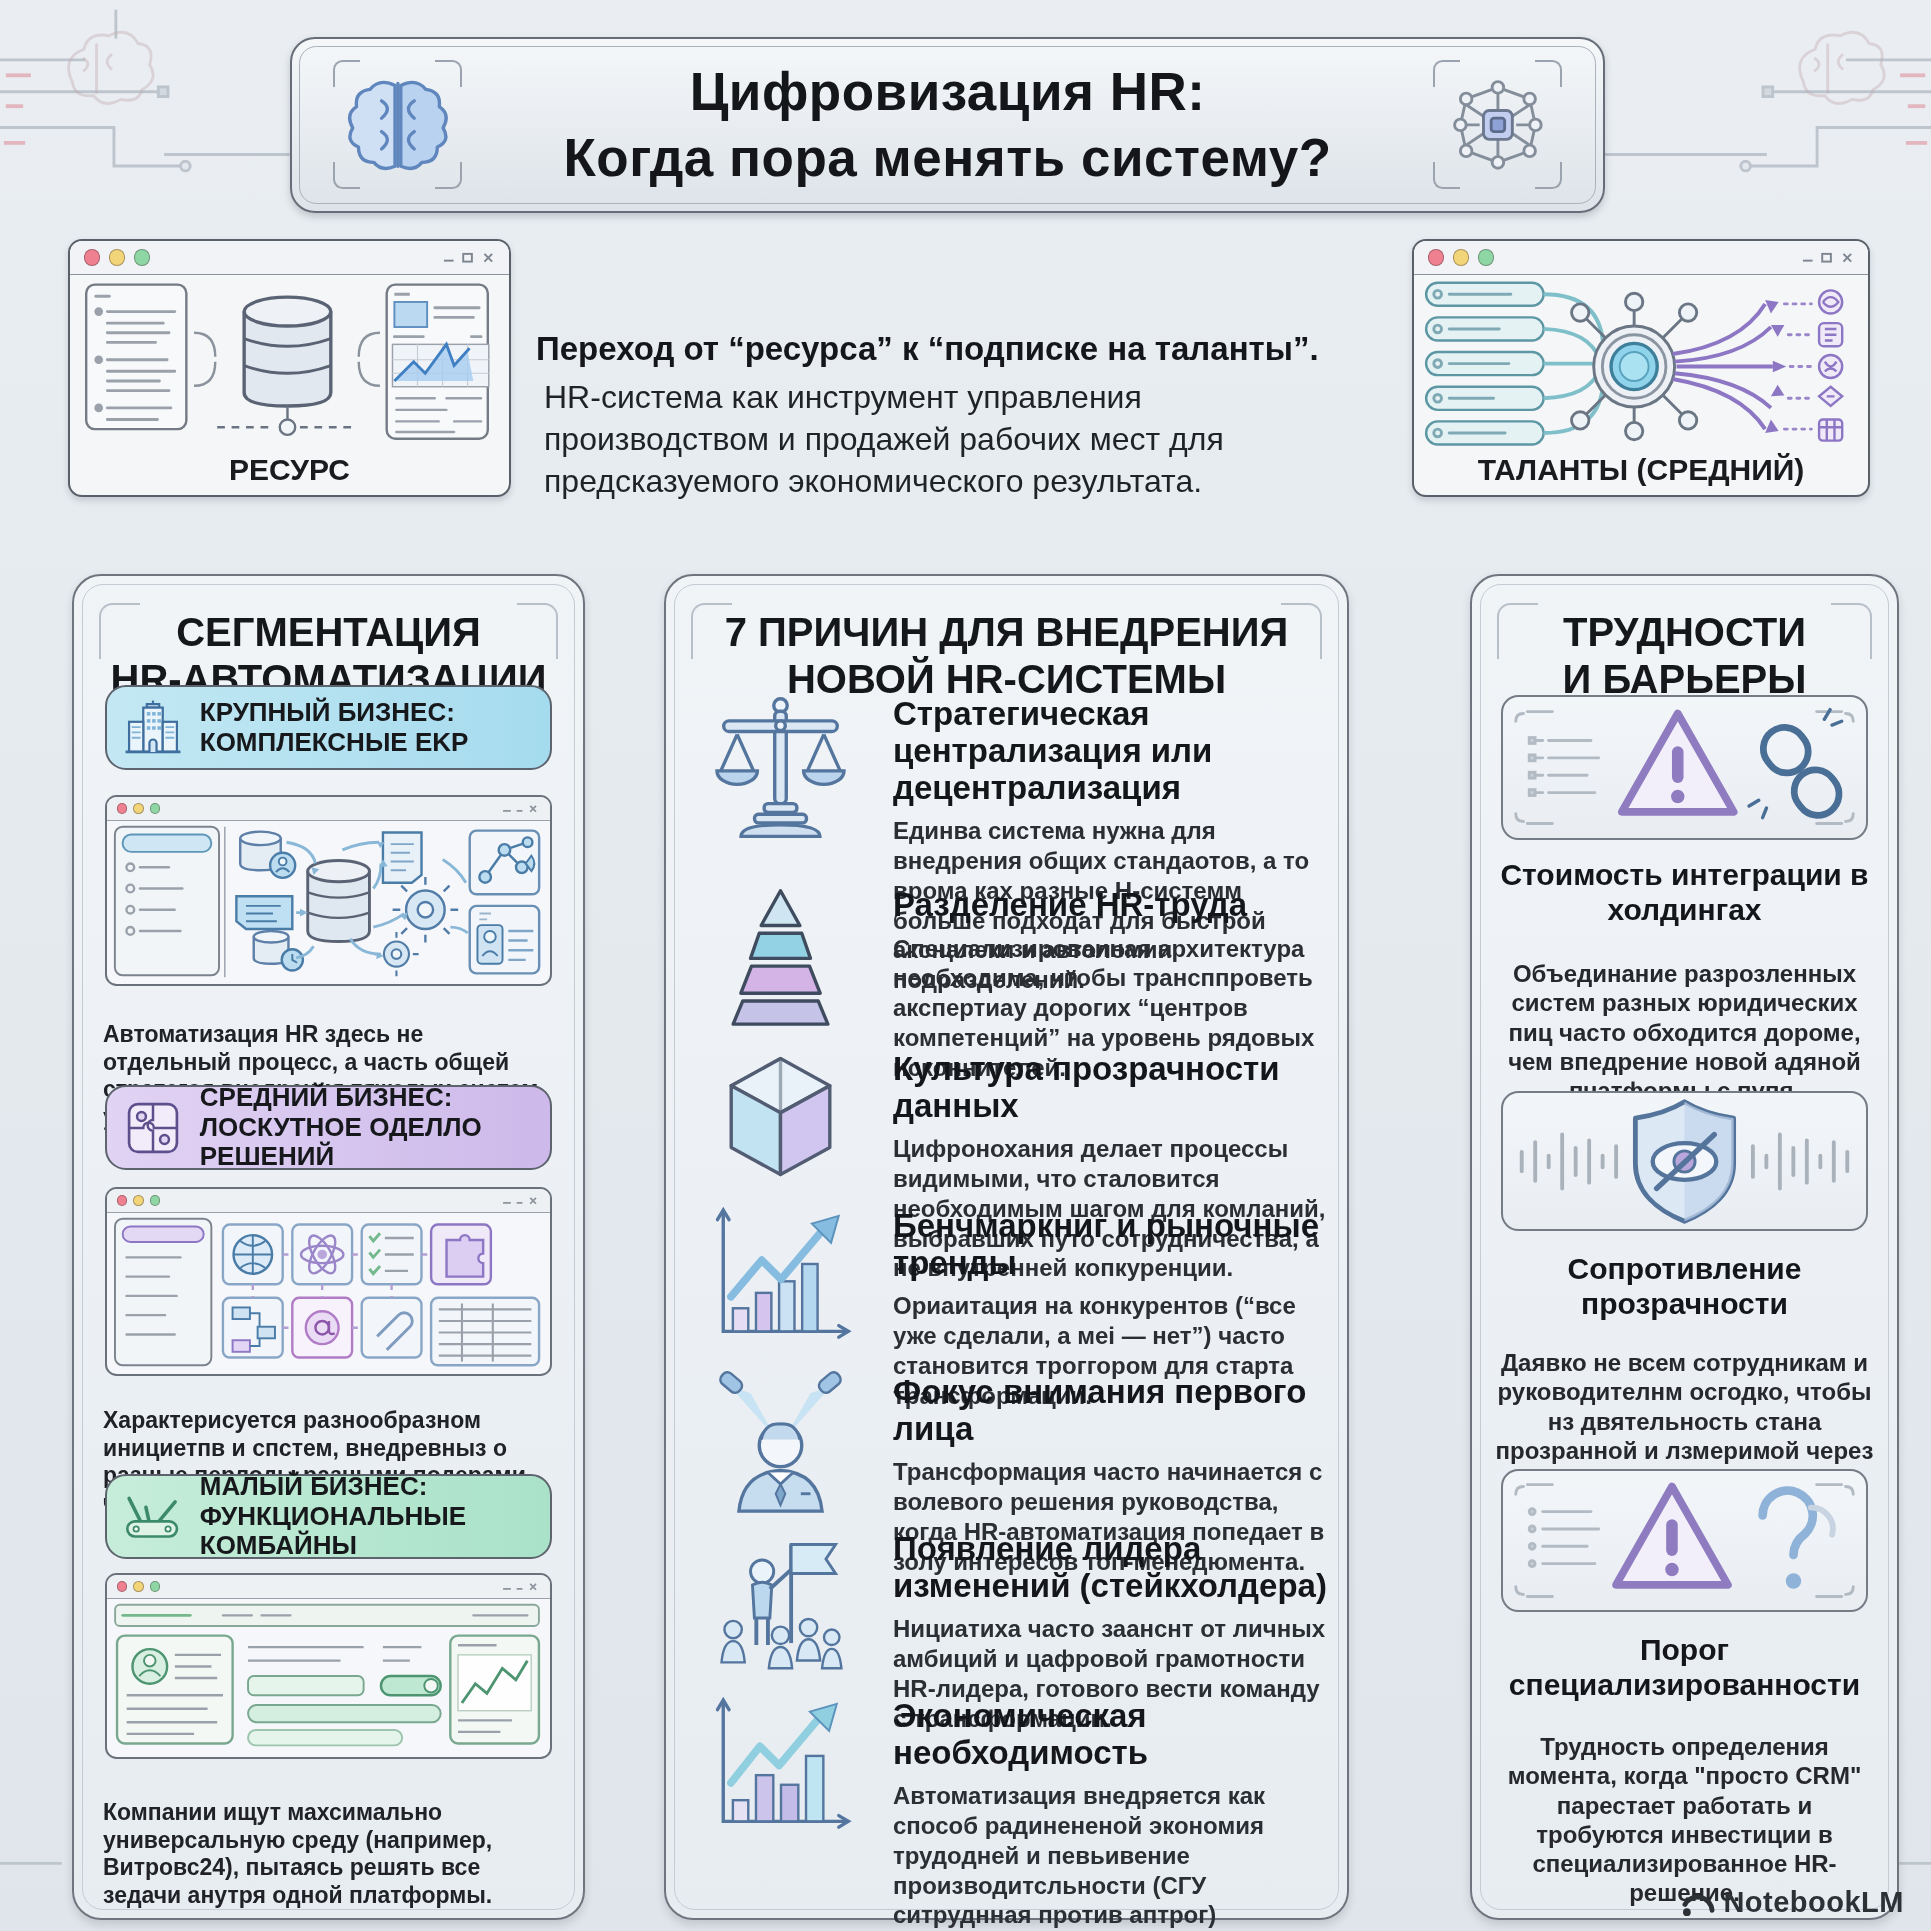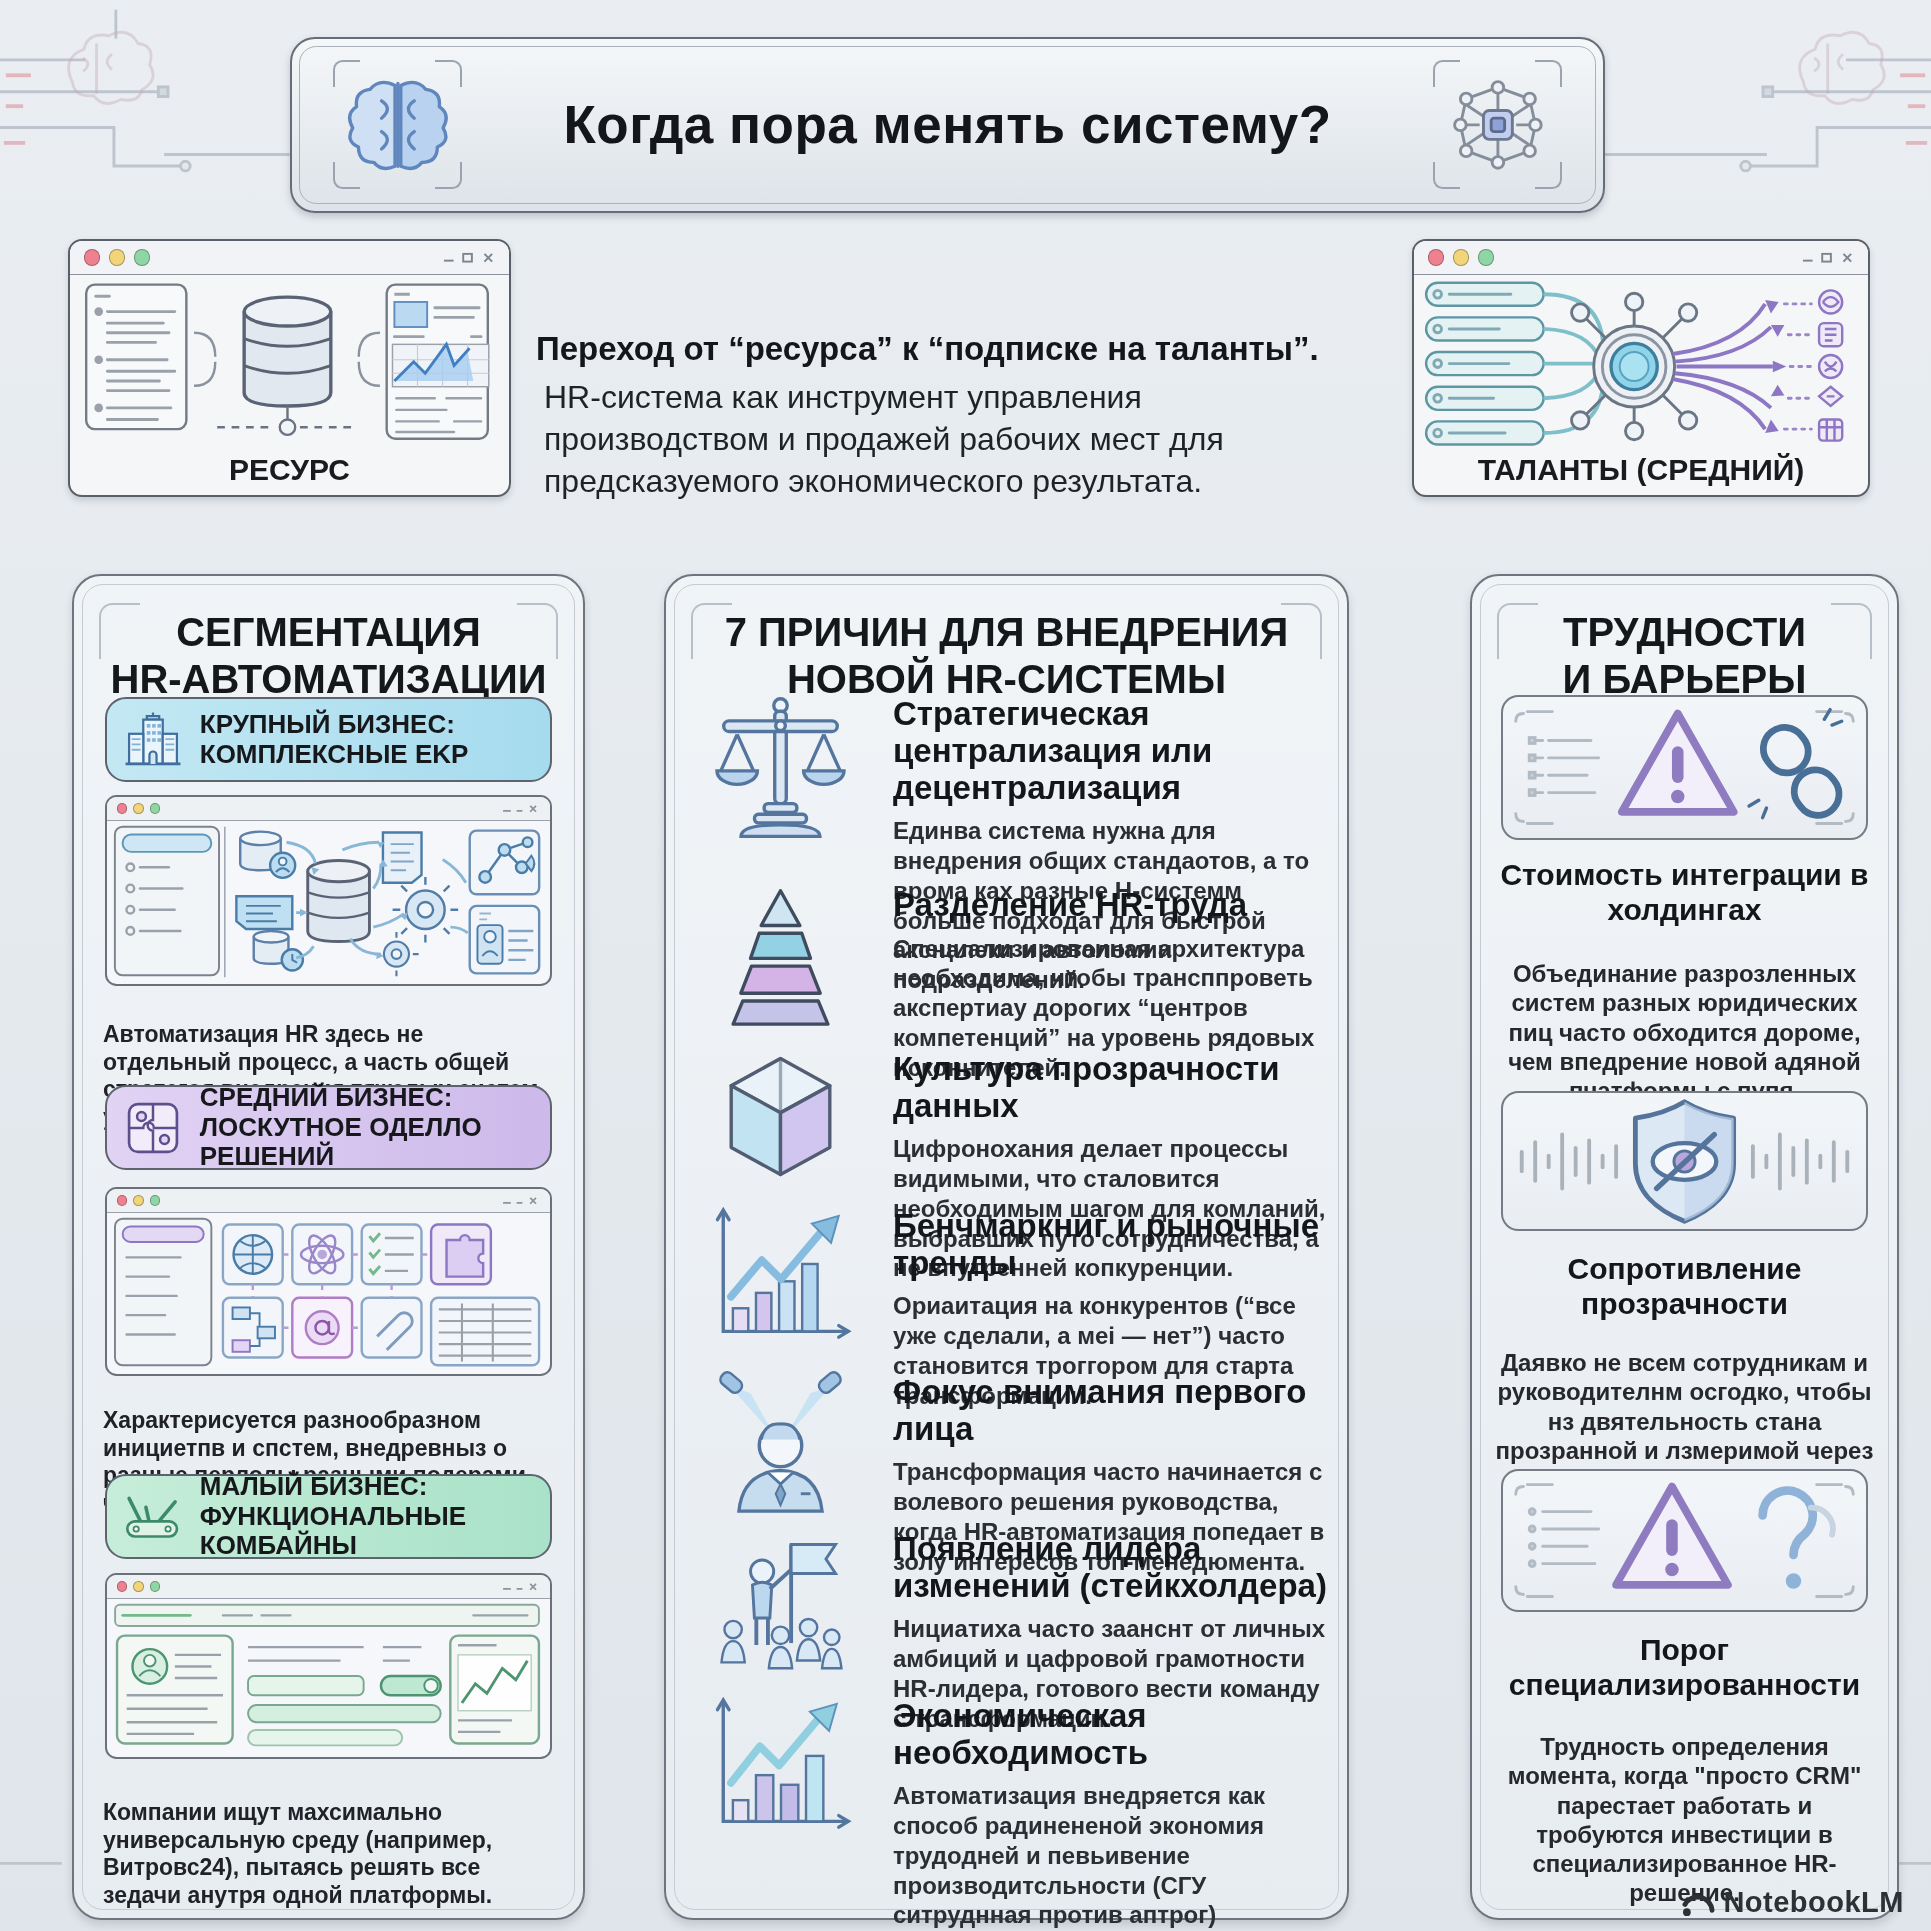--- a/index.html
+++ b/index.html
@@ -44,21 +44,21 @@
   .left-panel{left:72px;width:509px;}
   .mid-panel{left:664px;width:681px;}
   .right-panel{left:1470px;width:425px;}
   .panel-title{position:absolute;left:0;right:0;top:33px;text-align:center;font-weight:bold;font-size:40px;line-height:1.18;color:#15171b;}
   .hdr-br{position:absolute;top:-5.8px;width:39px;height:54px;border:0 solid #b7bfc8;}
   .hdr-br.l{left:25px;border-left-width:2.9px;border-top-width:2.9px;border-top-left-radius:13.5px;}
   .hdr-br.r{right:25px;border-right-width:2.9px;border-top-width:2.9px;border-top-right-radius:13.5px;}
   
   .seg-banner{position:absolute;left:31px;width:447px;height:85px;border:2.9px solid #5d646e;border-radius:21px;
     display:flex;align-items:center;gap:15.4px;padding:0 15.4px;box-sizing:border-box;}
-  .b1{top:121px;background:linear-gradient(90deg,#c3e8f3,#a5dbee);}
+  .b1{top:109px;background:linear-gradient(90deg,#c3e8f3,#a5dbee);}
   .b2{top:509px;background:linear-gradient(90deg,#e1d3f4,#cdb9ea);}
   .b3{top:898px;background:linear-gradient(90deg,#c6edd9,#a9e2c8);}
   .seg-icon{flex:0 0 62px;height:62px;}
   .seg-txt{font-weight:bold;font-size:26px;line-height:1.15;color:#16181b;}
   .seg-shot{position:absolute;left:31px;width:447px;border:2.9px solid #6a717b;border-radius:11.6px;background:#f5f7fa;overflow:hidden;box-sizing:border-box;}
   .sh1{top:219px;height:191px}.sh2{top:611px;height:189px}.sh3{top:997px;height:186px}
   .mini-bar{height:23px;border-bottom:1.4px solid #9aa1ab;display:flex;align-items:center;gap:5.8px;padding:0 9.7px;background:#eef1f4;}
   .mdot{width:8.7px;height:8.7px;border-radius:50%;border:1px solid rgba(60,50,50,.4);}
   .seg-cap{position:absolute;left:29px;width:454px;font-weight:bold;font-size:23px;line-height:1.2;color:#202227;}
   .c1{top:422px}.c2{top:808px}.c3{top:1200px}
@@ -130,20 +130,21 @@
         <span class="fc br"></span>
       <svg class="glyph" viewBox="0 0 110 110">
         <g stroke="#5f86bd" stroke-width="3.5" stroke-linejoin="round" stroke-linecap="round">
           <path fill="#cfe0f5" d="M52,14 q-16,-8 -26,4 q-16,2 -14,18 q-12,8 -4,22 q-8,14 6,20 q0,16 16,16 q8,10 22,4 z"></path>
           <path fill="#b9d2f0" d="M58,14 q16,-8 26,4 q16,2 14,18 q12,8 4,22 q8,14 -6,20 q0,16 -16,16 q-8,10 -22,4 z"></path>
           <path fill="none" d="M55,12 V98 M38,30 q12,8 0,18 M38,62 q12,8 0,18 M72,30 q-12,8 0,18 M72,62 q-12,8 0,18"></path>
         </g>
       </svg>
     </div>
     <div class="title-text">
+      <div>Цифровизация HR:</div>
       <div>Когда пора менять систему?</div>
     </div>
     <div class="icon-frame right">
       <span class="fc tl"></span>
         <span class="fc tr"></span>
         <span class="fc bl"></span>
         <span class="fc br"></span>
       <svg class="glyph" viewBox="0 0 110 110">
         <g stroke="#848e9b" stroke-width="3" fill="#eef2f6">
           <path d="M55,16 L88,28 L94,55 L88,82 L55,94 L22,82 L16,55 L22,28 Z" fill="none"></path>

